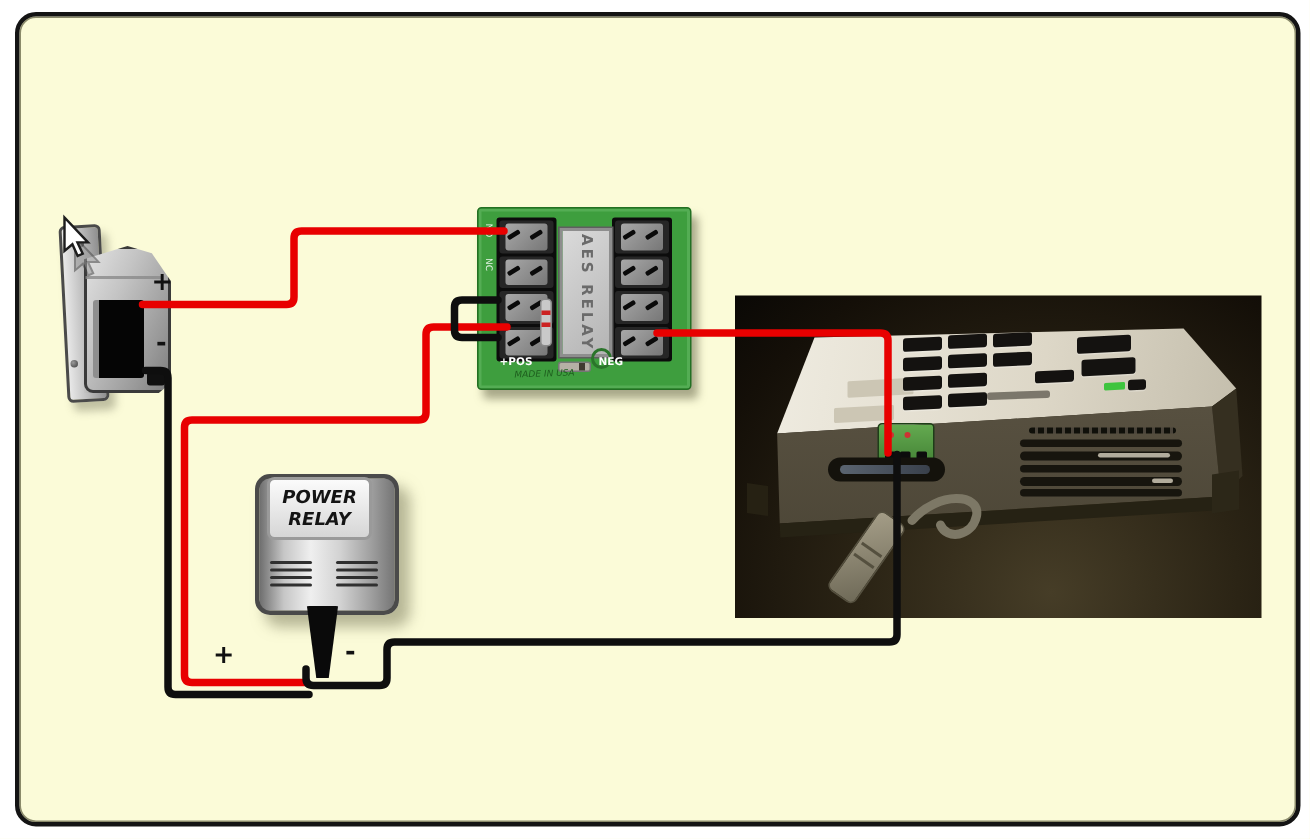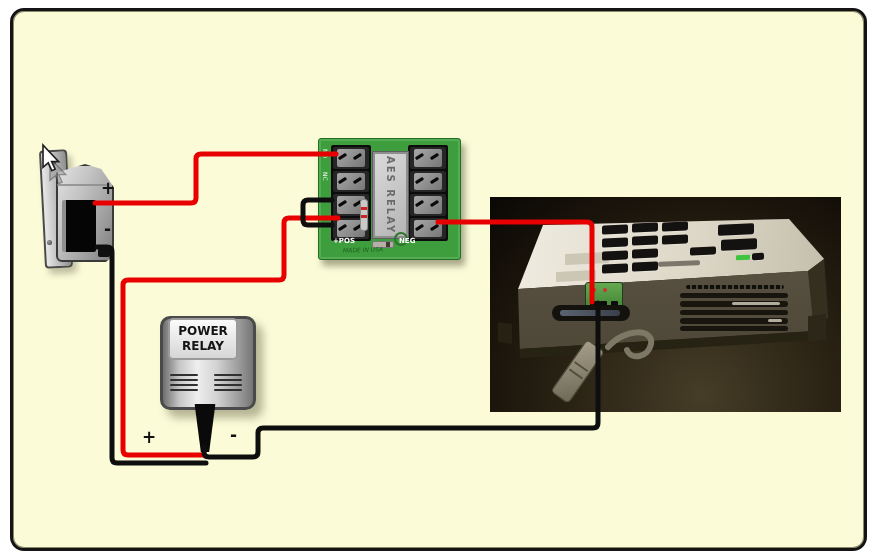--- a/index.html
+++ b/index.html
@@ -47,21 +47,21 @@
   .resistor{position:absolute;left:41px;top:60px;width:6px;height:30px;background:#c9c9c9;border-radius:3px;border:1px solid #8a8a8a;}
   .resistor i{position:absolute;left:0;width:100%;height:3px;background:#c22;display:block;}
   .diode{position:absolute;left:53px;top:102px;width:20px;height:5px;background:#b5b0a5;border-radius:2px;border:1px solid #777;}
   .diode i{position:absolute;right:3px;top:0;width:4px;height:100%;background:#403a30;display:block;}
   .mhole{position:absolute;left:75px;top:93px;width:10px;height:10px;border-radius:50%;border:2px solid #2b742b;}
   .pcb-txt{position:absolute;color:#fff;font-size:7px;font-weight:bold;line-height:1;}
   .pcb-made{position:absolute;left:24px;top:107px;color:#1e5e1e;font-size:6px;font-style:italic;transform:rotate(-2deg);}
   .contact-lab{position:absolute;left:3px;color:#e8f5e8;font-size:6px;writing-mode:vertical-rl;line-height:1;}
 
   
-  .psu{position:absolute;left:158px;top:312px;width:100px;height:145px;}
+  .psu{position:absolute;left:168px;top:312px;width:100px;height:145px;font-style:italic;}
   .psu .shell{position:absolute;left:2px;top:4px;width:90px;height:88px;border-radius:10px;
     border:3px solid #4a4a4a;
     background:linear-gradient(90deg,#6e6e6e 0%,#c6c6c6 18%,#efefef 38%,#d2d2d2 60%,#9c9c9c 84%,#757575 100%);
     box-shadow:7px 8px 9px rgba(125,125,95,.55);}
   .psu .lab{position:absolute;left:10px;top:6px;width:66px;height:38px;border-radius:5px;
     border:2px solid #9a9a9a;background:linear-gradient(#fbfbfb,#d6d6d6);
     display:flex;flex-direction:column;align-items:center;justify-content:center;
     font-weight:bold;font-size:12px;color:#141414;line-height:1.25;}
   .psu .vents{position:absolute;top:62px;width:28px;display:flex;flex-direction:column;gap:3px;}
   .psu .vents i{display:block;height:2px;background:#303030;border-radius:1px;}

